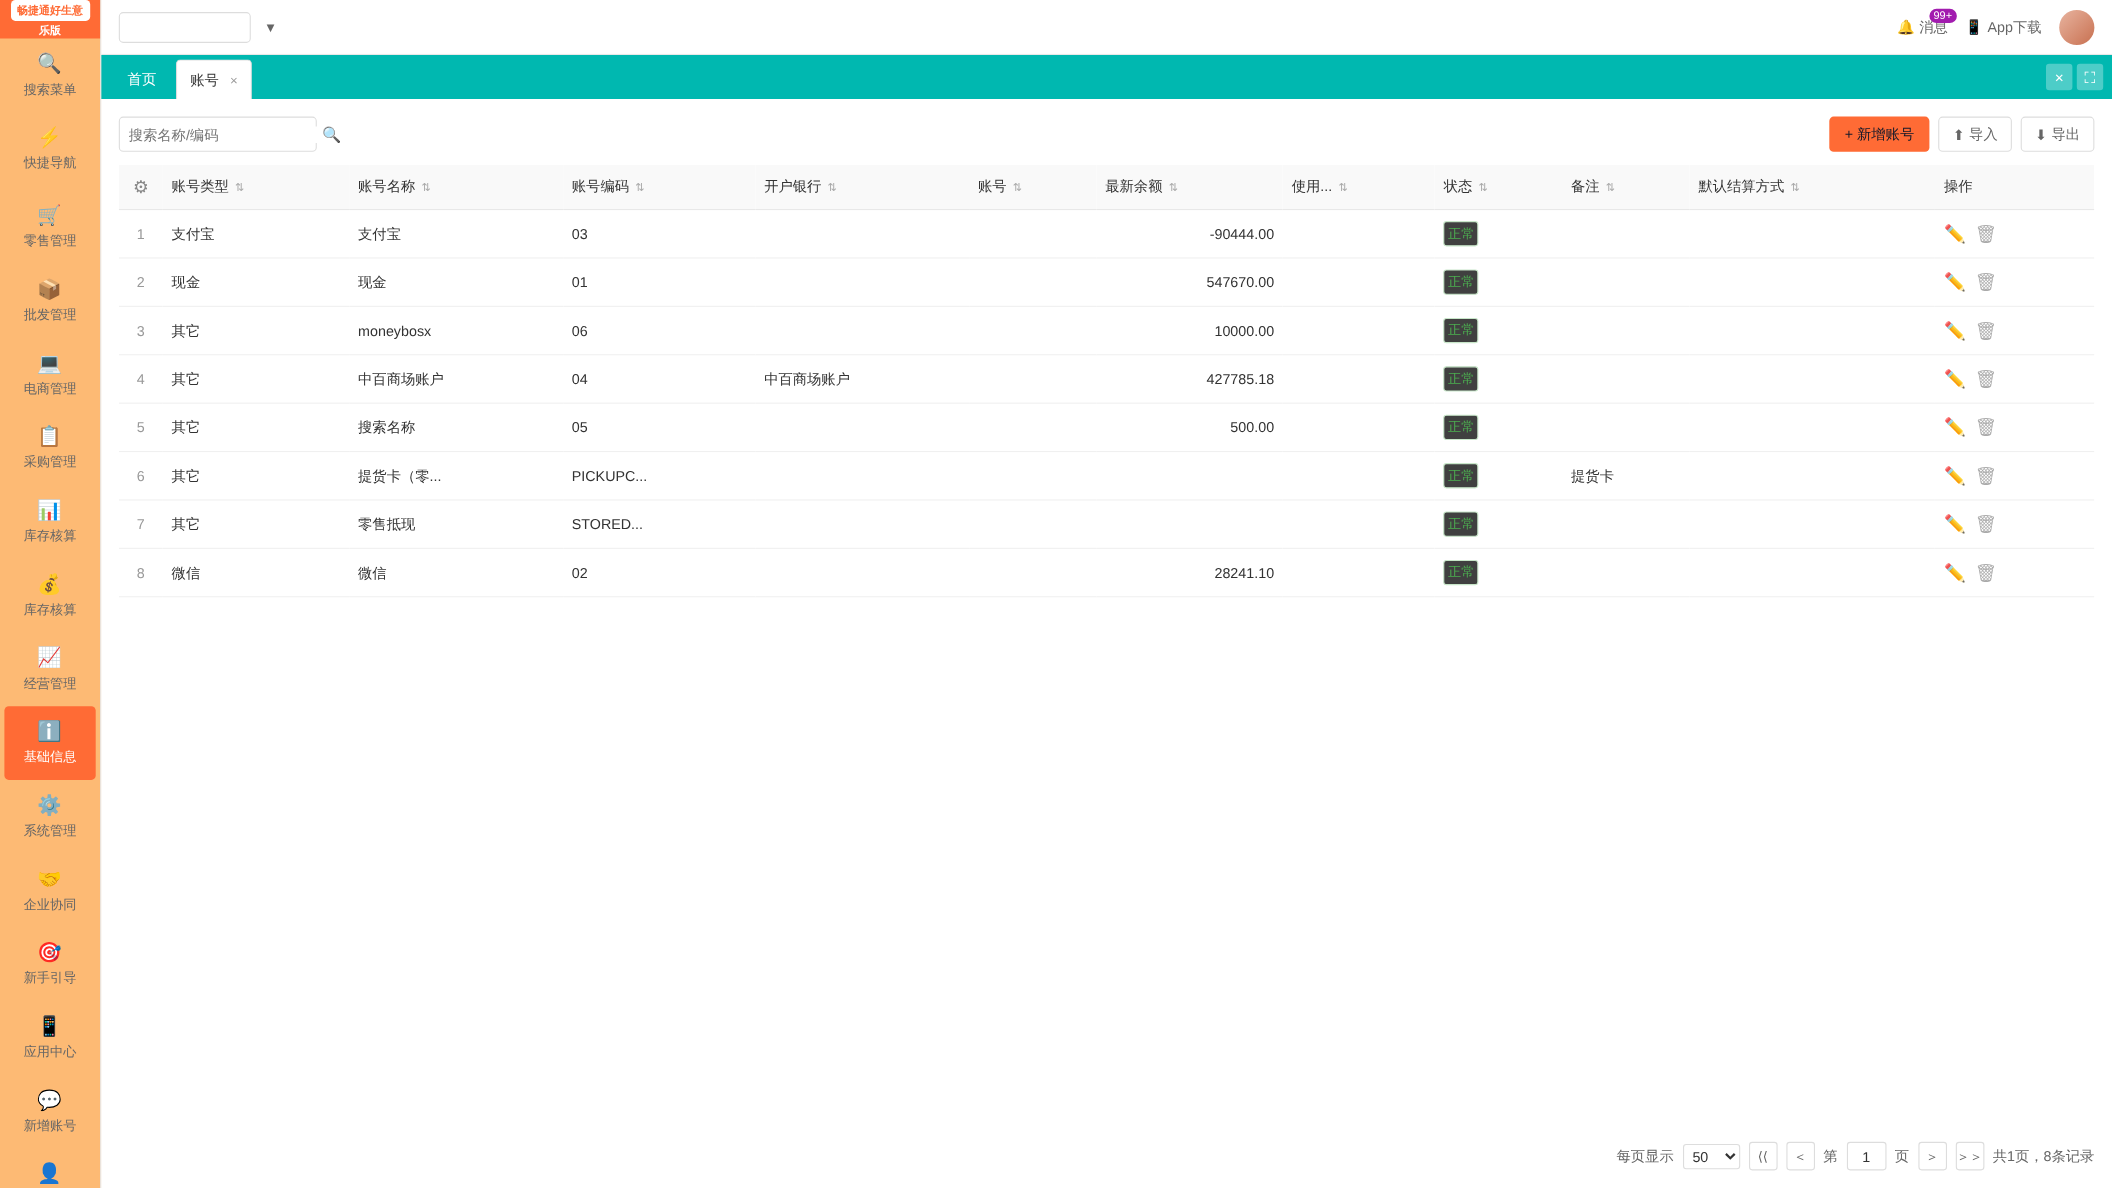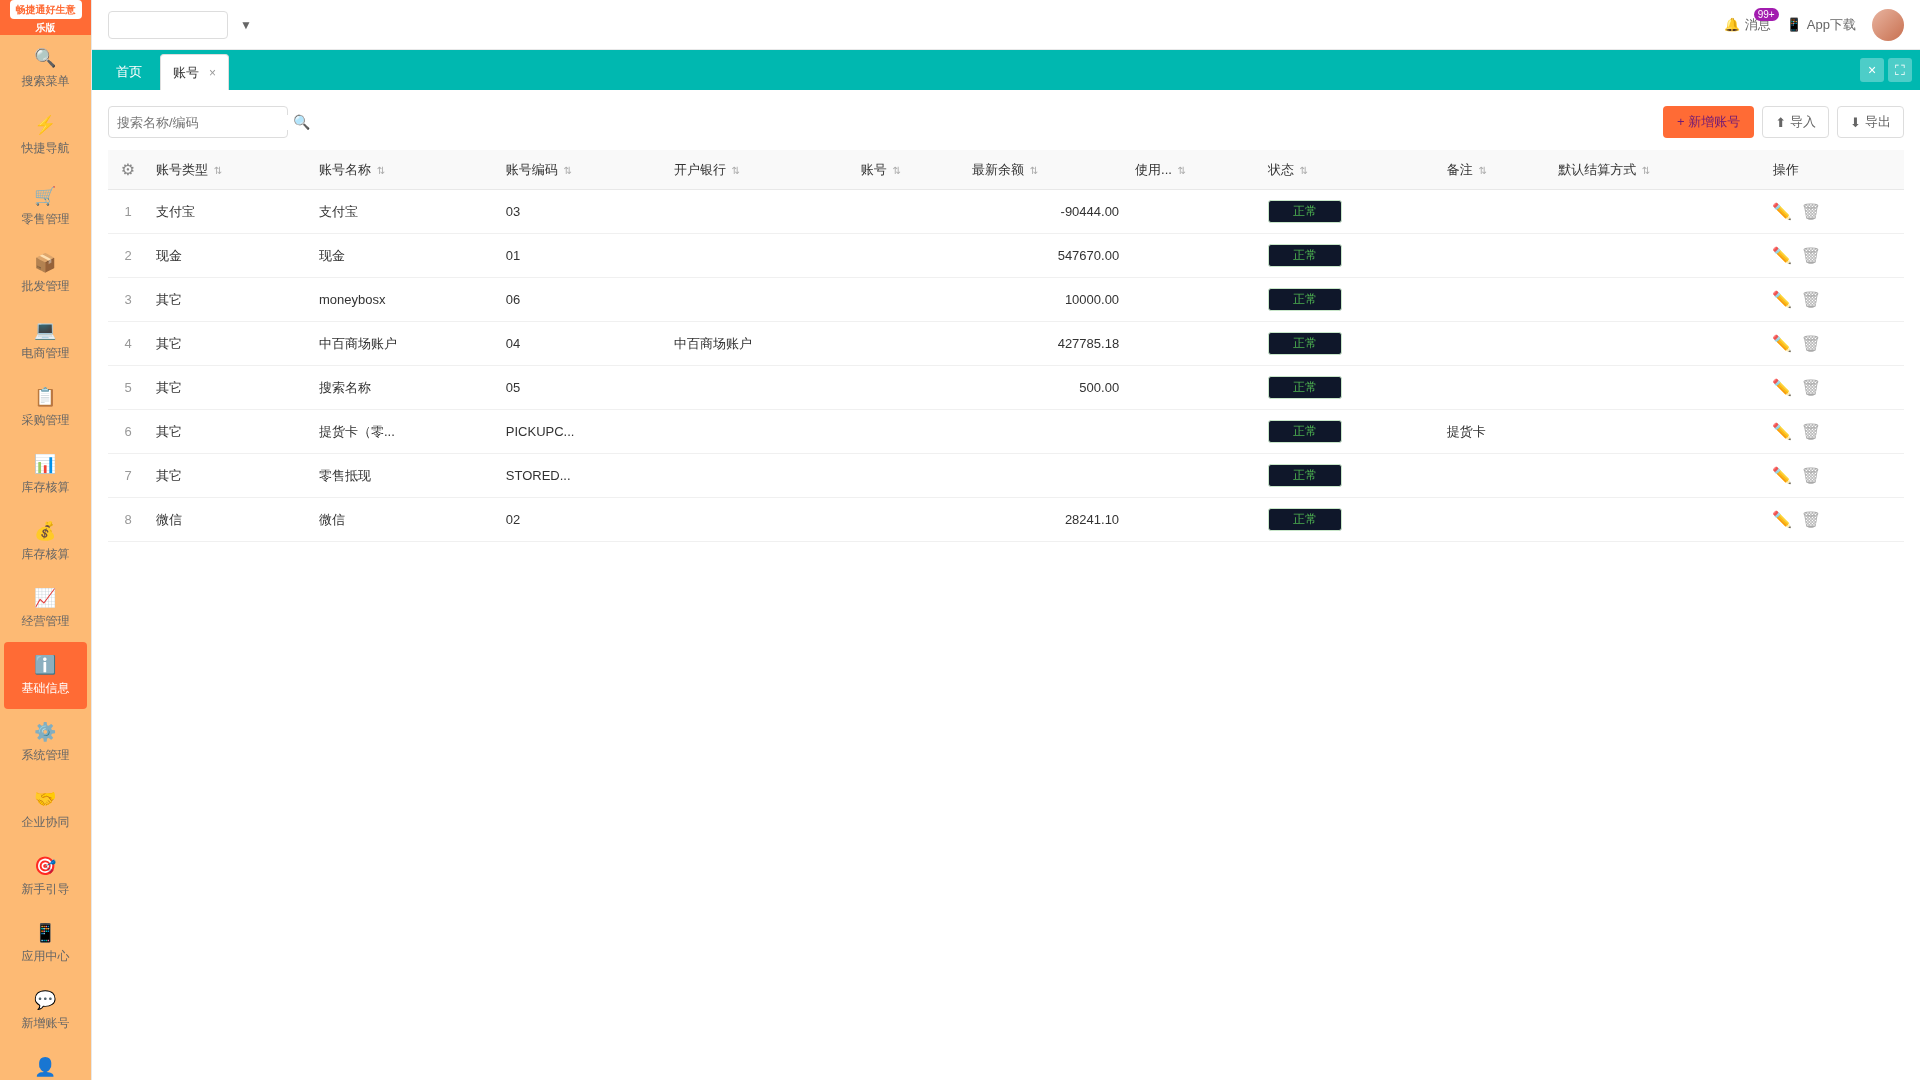--- a/index.html
+++ b/index.html
@@ -79,21 +79,21 @@
       display: flex; align-items: center;
       border: 1px solid #ddd; border-radius: 4px;
       padding: 0 8px; height: 32px; width: 180px; background: #fff;
     }
     .search-input {
       border: none; outline: none; font-size: 13px; color: #999; width: 180px;
     }
     .search-icon { color: #aaa; font-size: 14px; }
     .toolbar-right { display: flex; gap: 8px; }
     .btn-primary {
-      background: #ff6b35; color: #701a75; border: none; border-radius: 4px;
+      background: #ff6b35; color: #0f172a; border: none; border-radius: 4px;
       padding: 0 14px; height: 32px; font-size: 13px; cursor: pointer;
       display: flex; align-items: center; gap: 4px;
     }
     .btn-outline {
       background: #fff; color: #666; border: 1px solid #ddd; border-radius: 4px;
       padding: 0 12px; height: 32px; font-size: 13px; cursor: pointer;
       display: flex; align-items: center; gap: 4px;
     }
 
     
@@ -105,22 +105,22 @@
       border-bottom: 1px solid #e8e8e8; white-space: nowrap;
       position: relative; user-select: none;
     }
     th .sort-icon { color: #aaa; font-size: 10px; margin-left: 2px; cursor: pointer; }
     th.settings-col { width: 40px; text-align: center; }
     td {
       padding: 10px 8px; border-bottom: 1px solid #f0f0f0; color: #333;
       white-space: nowrap;
     }
     .status-badge {
-      display: inline-block; padding: 2px 24px; border-radius: 3px;
-      font-size: 12px; background: #0f172a; color: #4caf50; border: 1px solid #c8e6c9;
+      display: inline-block; padding: 2px 3px; border-radius: 3px;
+      font-size: 12px; background: #404040; color: #4caf50; border: 1px solid #c8e6c9;
     }
     .action-icons { display: flex; gap: 8px; align-items: center; }
     .action-icon { color: #aaa; cursor: pointer; font-size: 16px; }
     .col-index { color: #999; text-align: center; width: 40px; }
 
     
     .pagination {
       display: flex; align-items: center; justify-content: flex-end;
       padding: 12px 0 0 0; gap: 8px; font-size: 13px; color: #666;
     }
@@ -497,14 +497,30 @@
         <div class="action-icons">
           <span class="action-icon" title="编辑">✏️</span>
           <span class="action-icon" title="删除">🗑</span>
         </div>
       </td>
     </tr>
           </tbody>
       </table>
     </div>
 
+    <div class="pagination">
+      <span>每页显示</span>
+      <select class="page-size-select">
+        <option>50</option>
+        <option>100</option>
+        <option>200</option>
+      </select>
+      <button class="page-btn">⟨⟨</button>
+      <button class="page-btn">＜</button>
+      <span>第</span>
+      <input class="page-input" type="text" value="1" style="">
+      <span>页</span>
+      <button class="page-btn">＞</button>
+      <button class="page-btn">＞＞</button>
+      <span>共1页，8条记录</span>
+    </div>
   </div>
 </div>
 
 </body></html>

